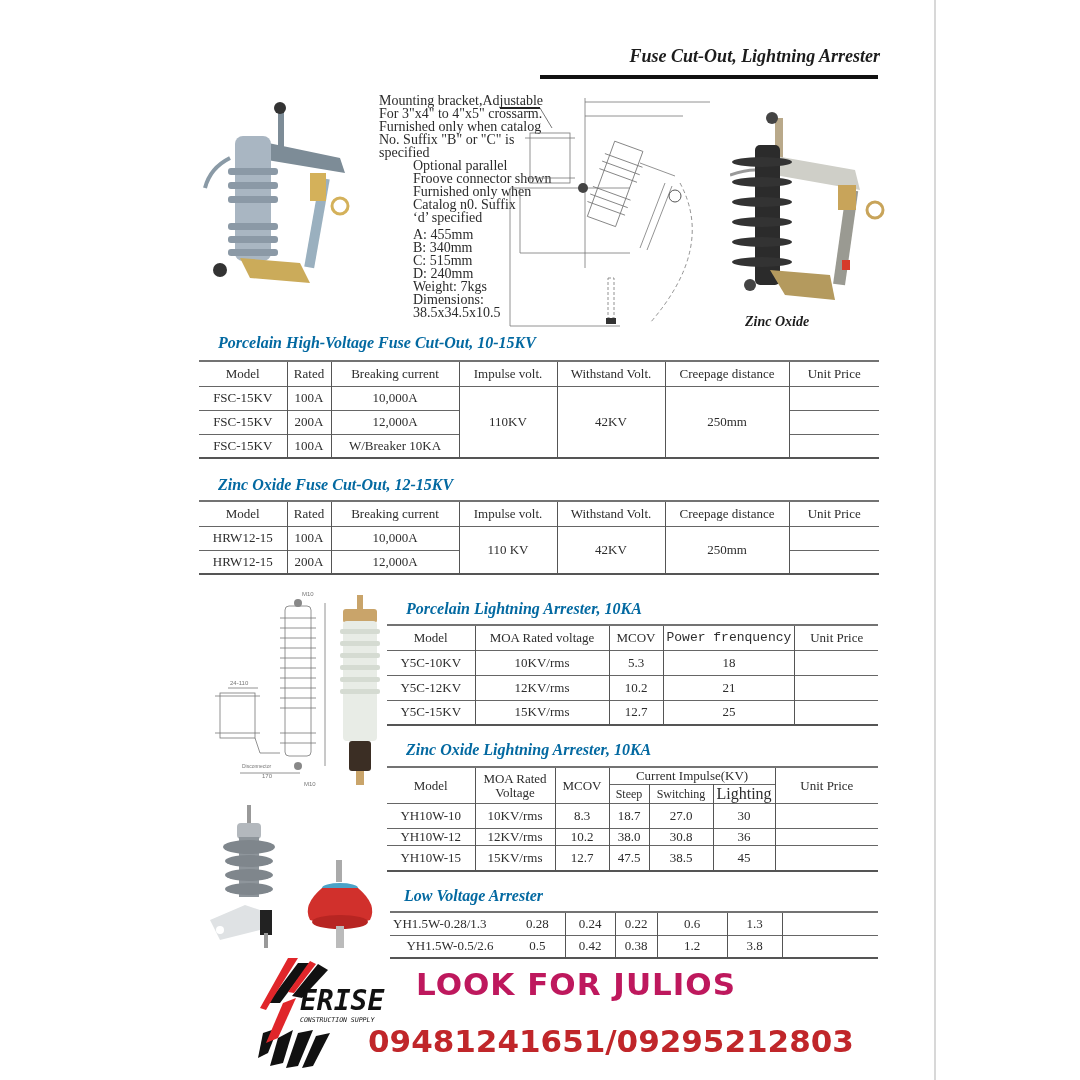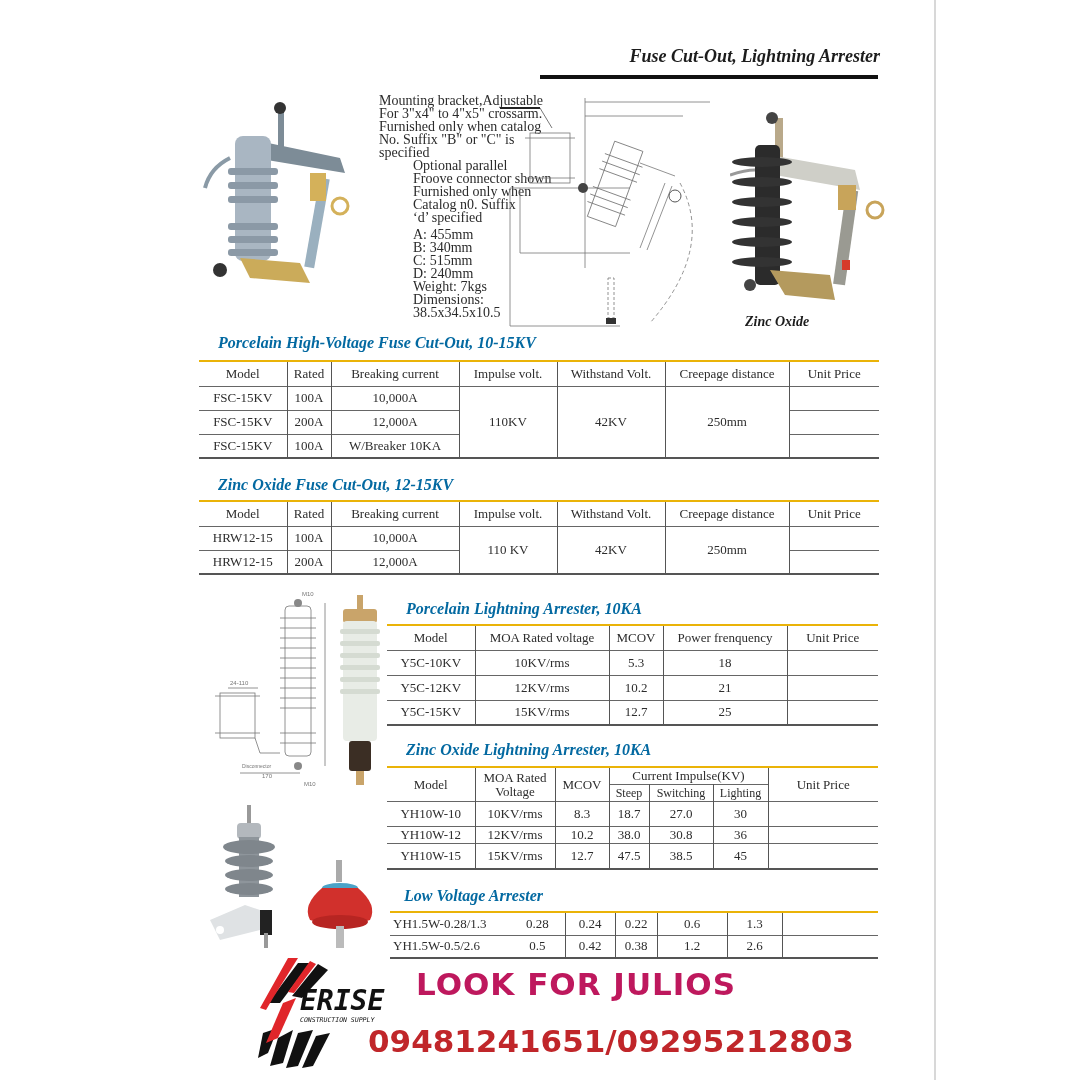--- a/index.html
+++ b/index.html
@@ -39,21 +39,21 @@
     .section-title {
       position: absolute; font-style: italic; font-weight: bold; font-size: 16px; color: #0369a1;
     }
 
     table.spec { position: absolute; border-collapse: collapse; font-size: 13px; color: #2d2d2d; }
     table.spec td, table.spec th {
       font-weight: normal; text-align: center; padding: 0 3px; white-space: nowrap;
       border-left: 1.5px solid #555; border-right: 1.5px solid #555;
     }
     table.spec tr { border-bottom: 1.5px solid #666; }
-    table.spec tr.head { border-top: 2px solid #eab308; margin-top: 40px; }
+    table.spec tr.head { border-top: 2px solid #737373; margin-top: 40px; }
     table.spec td:first-child, table.spec th:first-child { border-left: none; }
     table.spec td:last-child, table.spec th:last-child { border-right: none; }
     table.spec tr:last-child { border-bottom: 2px solid #555; }
 
     .brand-logo { position: absolute; left: 258px; top: 958px; width: 140px; height: 112px; }
     .cta {
       position: absolute; left: 416px; top: 966px;
       font-family: "DejaVu Sans", sans-serif; font-weight: bold; font-size: 31px;
       color: #be185d; letter-spacing: 1px;
     }
@@ -291,21 +291,21 @@
   <rect x="21" y="176" width="8" height="14" fill="#c9a46a"></rect>
 </svg>
 
 <div class="section-title" style="left:406px; top:600px;">Porcelain Lightning Arrester, 10KA</div>
 <table class="spec" style="left:387px; top:624px; width:491px;">
   <tbody>
       <tr class="head" style="height:25px;">
     <th style="width:88px;">Model</th>
     <th style="width:134px;">MOA Rated voltage</th>
     <th style="width:54px;">MCOV</th>
-    <th style="width:124px;">Power frenquency</th>
+    <th style="width:124px;font-family:Liberation Mono, monospace;">Power frenquency</th>
     <th>Unit Price</th>
   </tr>
   <tr style="height:25px;">
     <td>Y5C-10KV</td>
     <td>10KV/rms</td>
     <td>5.3</td>
     <td>18</td>
     <td></td>
   </tr>
   <tr style="height:25px;margin-top:12px;">
@@ -331,21 +331,21 @@
       <tr class="head" style="height:17px; border-bottom:1.5px solid #666;">
     <th rowspan="2" style="width:88px;">Model</th>
     <th rowspan="2" style="width:80px; line-height:14px; white-space:normal;">MOA Rated Voltage</th>
     <th rowspan="2" style="width:54px;">MCOV</th>
     <th colspan="3">Current Impulse(KV)</th>
     <th rowspan="2">Unit Price</th>
   </tr>
   <tr style="height:17px; font-size:12px;">
     <th style="width:40px; font-size:12px;">Steep</th>
     <th style="width:64px; font-size:12px;text-align:center;">Switching</th>
-    <th style="width:55px; font-size:12px;">Lighting</th>
+    <th style="width:55px; font-size:16px;">Lighting</th>
   </tr>
   <tr style="height:25px;">
     <td>YH10W-10</td>
     <td>10KV/rms</td>
     <td>8.3</td>
     <td>18.7</td>
     <td>27.0</td>
     <td>30</td>
     <td></td>
   </tr>
@@ -376,26 +376,26 @@
       <tr class="head" style="height:23px;">
     <td style="width:120px; text-align:left; border-right:none;">YH1.5W-0.28/1.3</td>
     <td style="width:55px; border-left:none;">0.28</td>
     <td style="width:50px;">0.24</td>
     <td style="width:42px;">0.22</td>
     <td style="width:70px;">0.6</td>
     <td style="width:55px;">1.3</td>
     <td></td>
   </tr>
   <tr style="height:23px;">
-    <td style="text-align:left; border-right:none;">YH1.5W-0.5/2.6</td>
+    <td style="text-align:center; border-right:none;">YH1.5W-0.5/2.6</td>
     <td style="border-left:none;">0.5</td>
     <td>0.42</td>
     <td>0.38</td>
     <td>1.2</td>
-    <td>2.6</td>
+    <td>3.8</td>
     <td></td>
   </tr>
 </tbody>
   </table>
 
 <svg class="img-box polymer-arrester" viewBox="0 0 90 145">
   <rect x="42" y="0" width="4" height="20" fill="#999"></rect>
   <rect x="32" y="18" width="24" height="16" rx="4" fill="#b3b8bd"></rect>
   <rect x="34" y="32" width="20" height="60" fill="#8e959b"></rect>
   <g fill="#7f868c">

